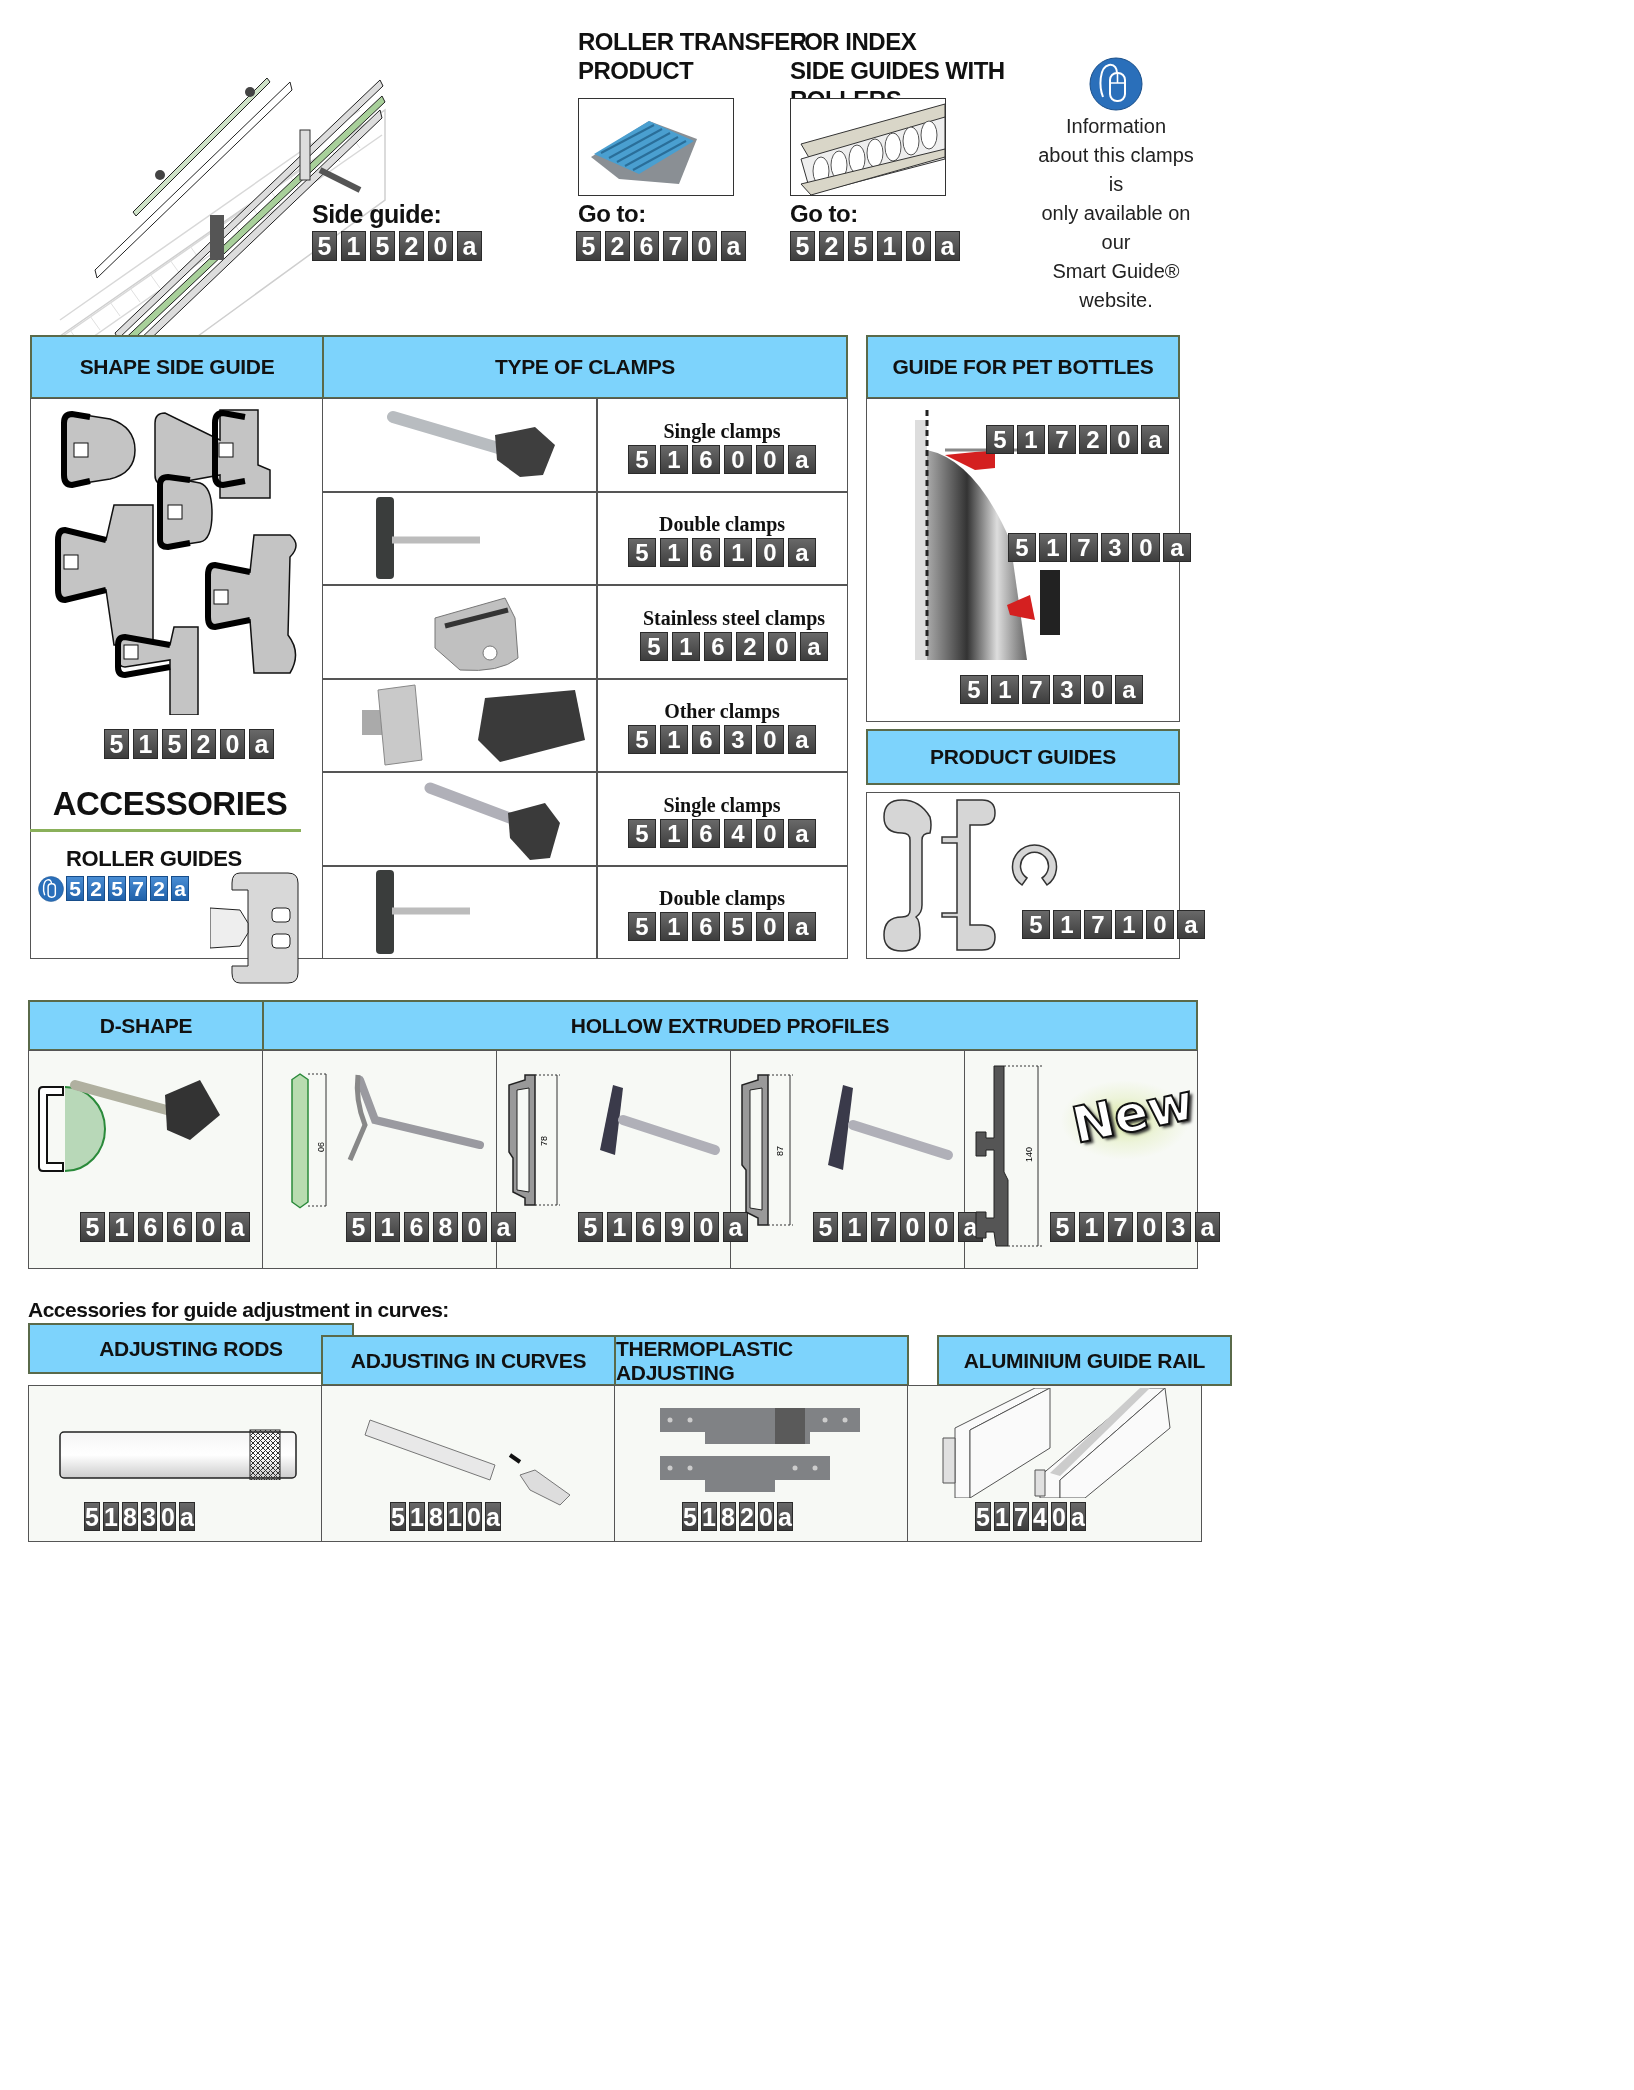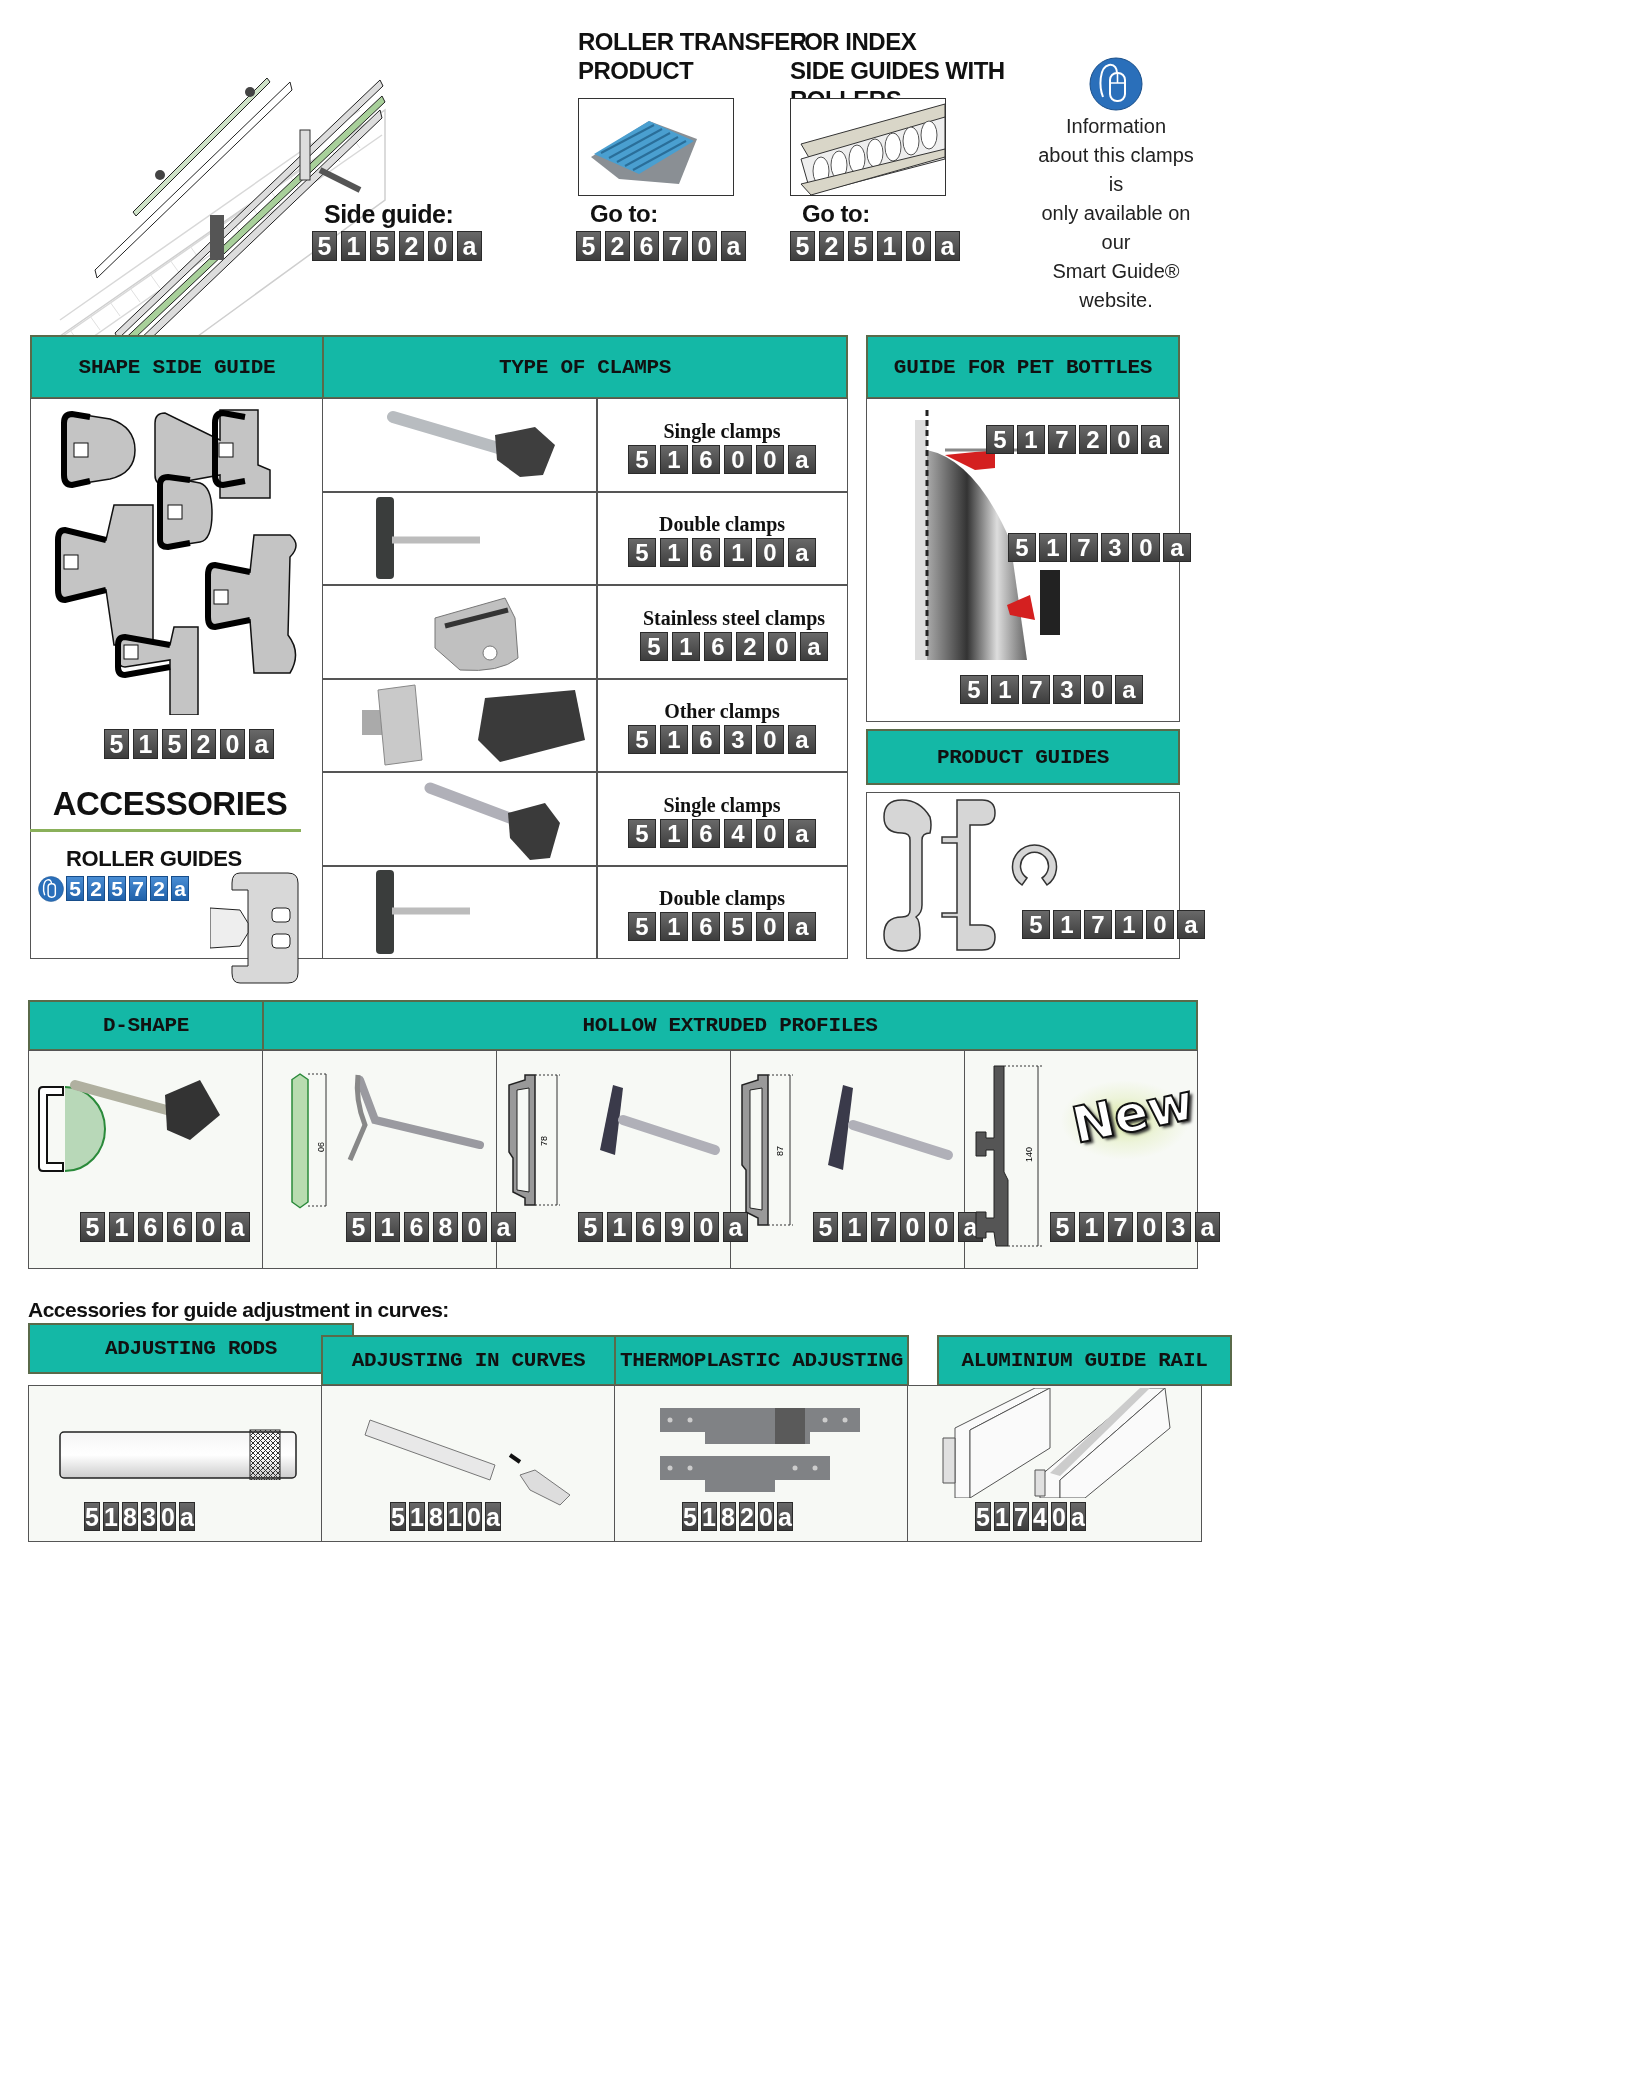--- a/index.html
+++ b/index.html
@@ -3,25 +3,25 @@
 <meta charset="utf-8">
 <style>
   * { box-sizing: border-box; margin: 0; padding: 0; }
   html, body { width: 1634px; height: 2090px; background: #ffffff; overflow: hidden; }
   body { position: relative; font-family: "Liberation Sans", sans-serif; color: #111; }
   .abs { position: absolute; }
   .code { display: inline-flex; gap: 4px; }
   .code span { display: inline-block; width: 25px; height: 30px; background: linear-gradient(#6a6a6a, #3c3c3c); color: #fff; font-family: "Liberation Sans", sans-serif; font-weight: 700; font-size: 25px; line-height: 30px; text-align: center; box-shadow: inset 0 0 0 1px #2a2a2a; }
   .code.sm span { width: 28px; height: 29px; font-size: 24px; line-height: 29px; }
   .code.blue span { background: linear-gradient(#4b8fd6, #1e5fa8); box-shadow: inset 0 0 0 1px #174d8a; }
-  .green-head { background: #14b8a6; border: 2px solid #5a6a4a; display: flex; align-items: center; justify-content: center; font-weight: 700; font-size: 21px; color: #111; letter-spacing: -0.3px; font-family: Liberation Mono, monospace; }
+  .green-head { background: #7dd3fc; border: 2px solid #5a6a4a; display: flex; align-items: center; justify-content: center; font-weight: 700; font-size: 21px; color: #111; letter-spacing: -0.3px; }
   .cell { border: 1.5px solid #555; background: #fff; }
   .cell.tint { background: #f7f9f5; }
   .title-top { font-weight: 700; font-size: 24px; line-height: 29px; letter-spacing: -0.5px; }
-  .goto { font-weight: 700; font-size: 24px; letter-spacing: -0.5px; margin-left: 12px; }
+  .goto { font-weight: 700; font-size: 24px; letter-spacing: -0.5px; }
   .imgbox { border: 1.5px solid #333; background: #fff; }
   .clamp-label { font-weight: 700; font-size: 20px; text-align: center; font-family: Liberation Serif, serif; }
   .info-text { font-size: 20px; line-height: 29px; text-align: center; color: #222; }
 </style>
 </head>
 <body>
 
 <svg class="abs" style="left:30px;top:30px" width="390" height="380" viewBox="0 0 390 380">
   <g fill="none" stroke="#cfcfcf" stroke-width="1.5">
     <path d="M10 320 L355 80 L355 170 L80 370 L10 340 Z"></path>

